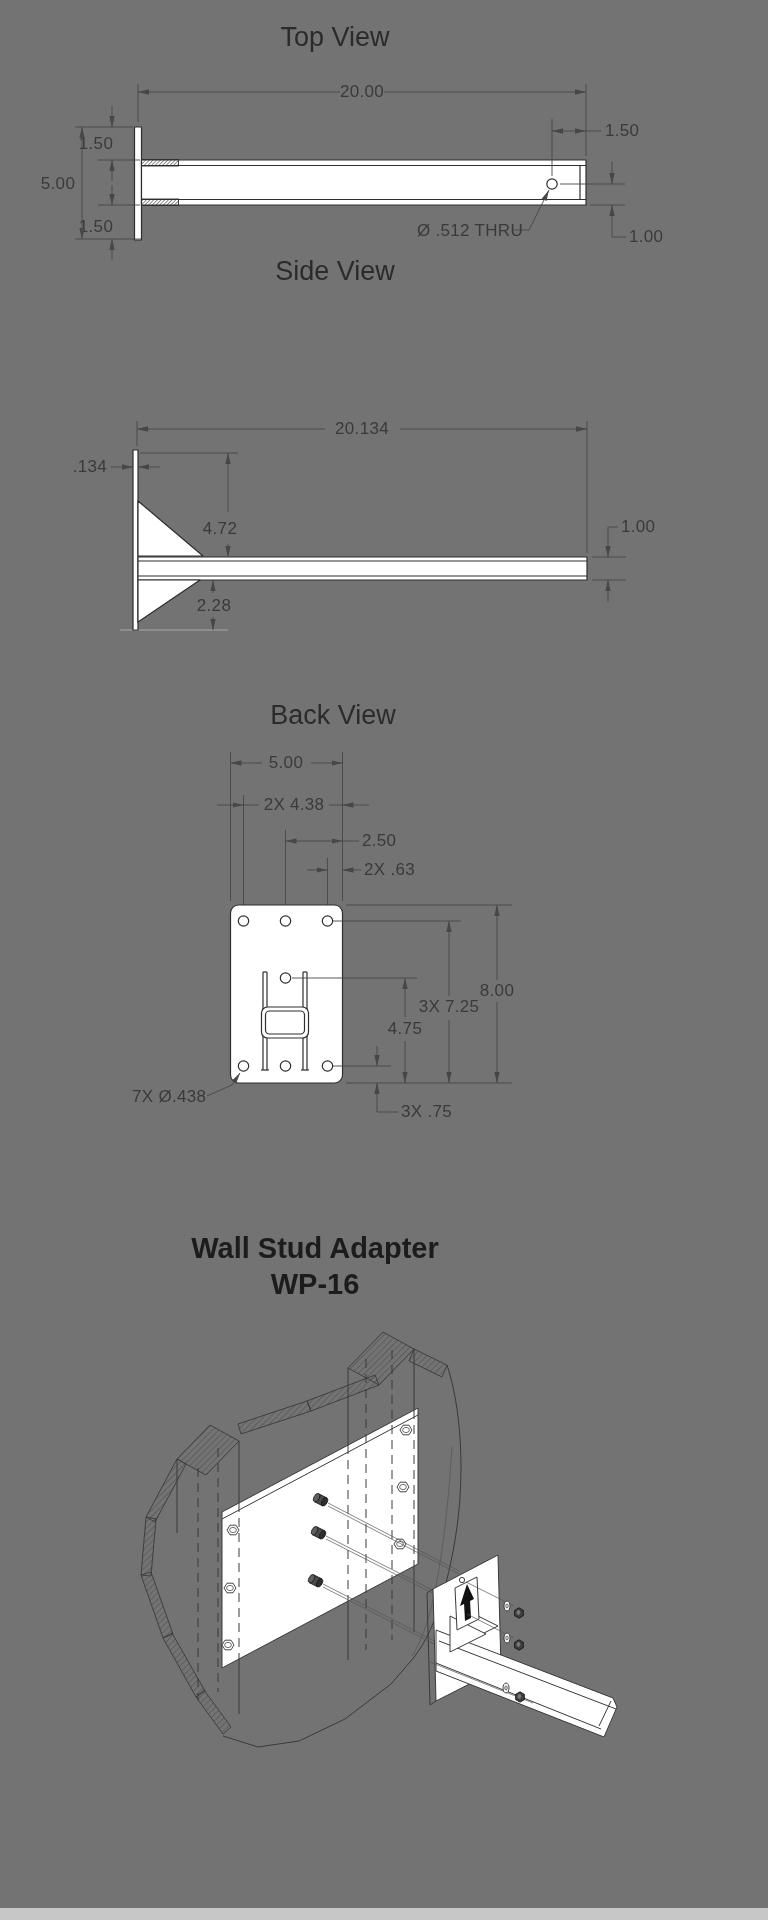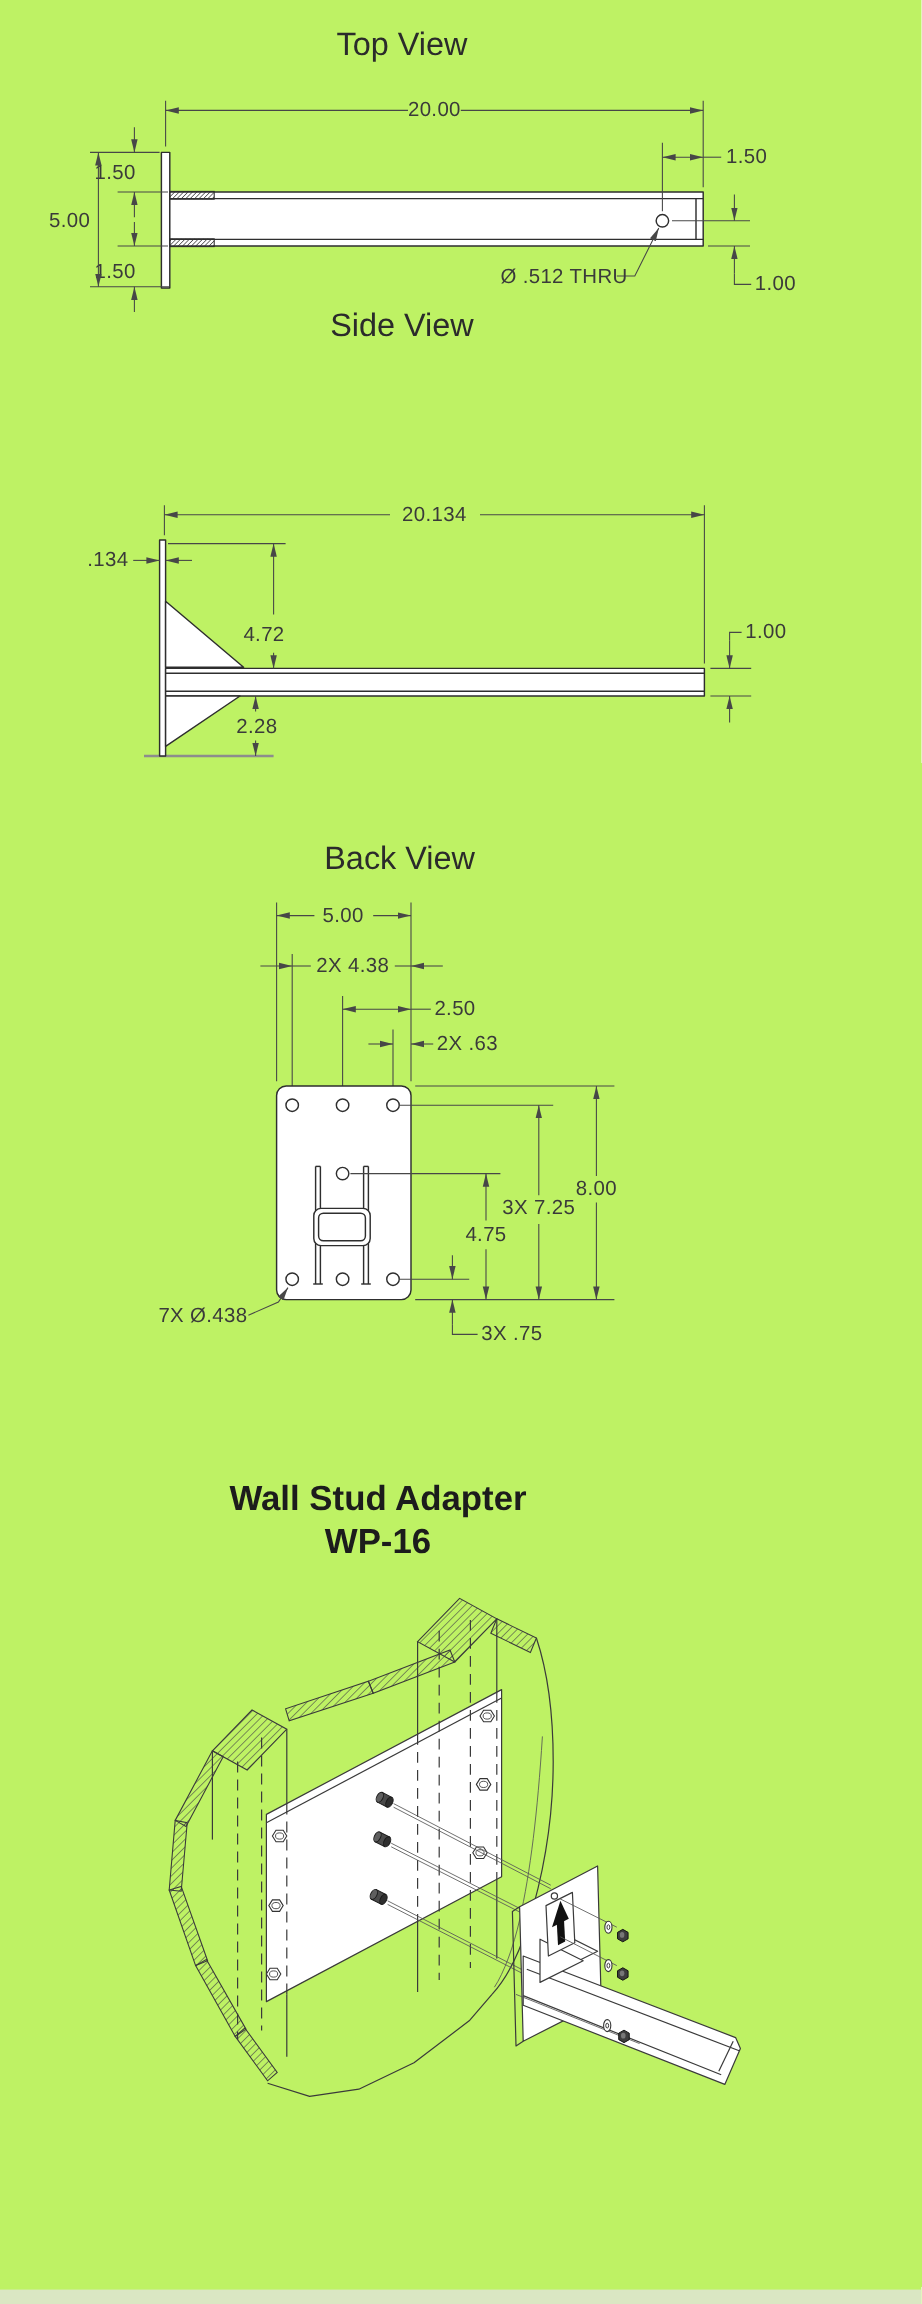--- a/index.html
+++ b/index.html
@@ -1,16 +1,16 @@
 <!DOCTYPE html>
 <html><head>
 <meta charset="utf-8">
 <style>
   html,body{margin:0;padding:0;background:#ffffff;}
-  .sheet{position:relative;width:768px;height:1920px;background:#bef264;overflow:hidden;}
+  .sheet{position:relative;width:768px;height:1920px;background:#737373;overflow:hidden;}
   svg{display:block;}
   
   .t{font-family:"Liberation Sans",sans-serif;font-size:27px;fill:#2b2b2b;font-weight:500;text-anchor:middle;}
   
   .bt{font-family:"Liberation Sans",sans-serif;font-size:29px;font-weight:700;fill:#1c1c1c;text-anchor:middle;}
   
   .d{font-family:"Liberation Sans",sans-serif;font-size:17px;fill:#3a3a3a;letter-spacing:.3px;text-anchor:middle;}
   .ds{text-anchor:start;}
   .de{text-anchor:end;}
   

